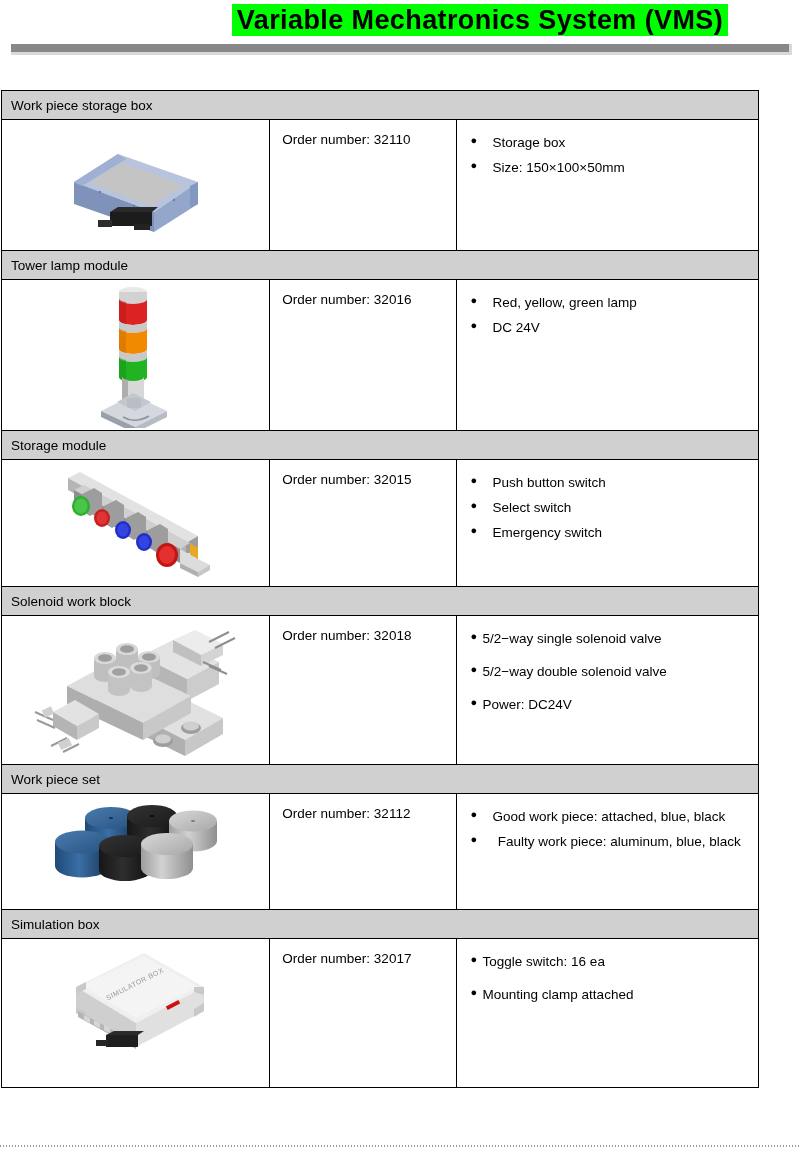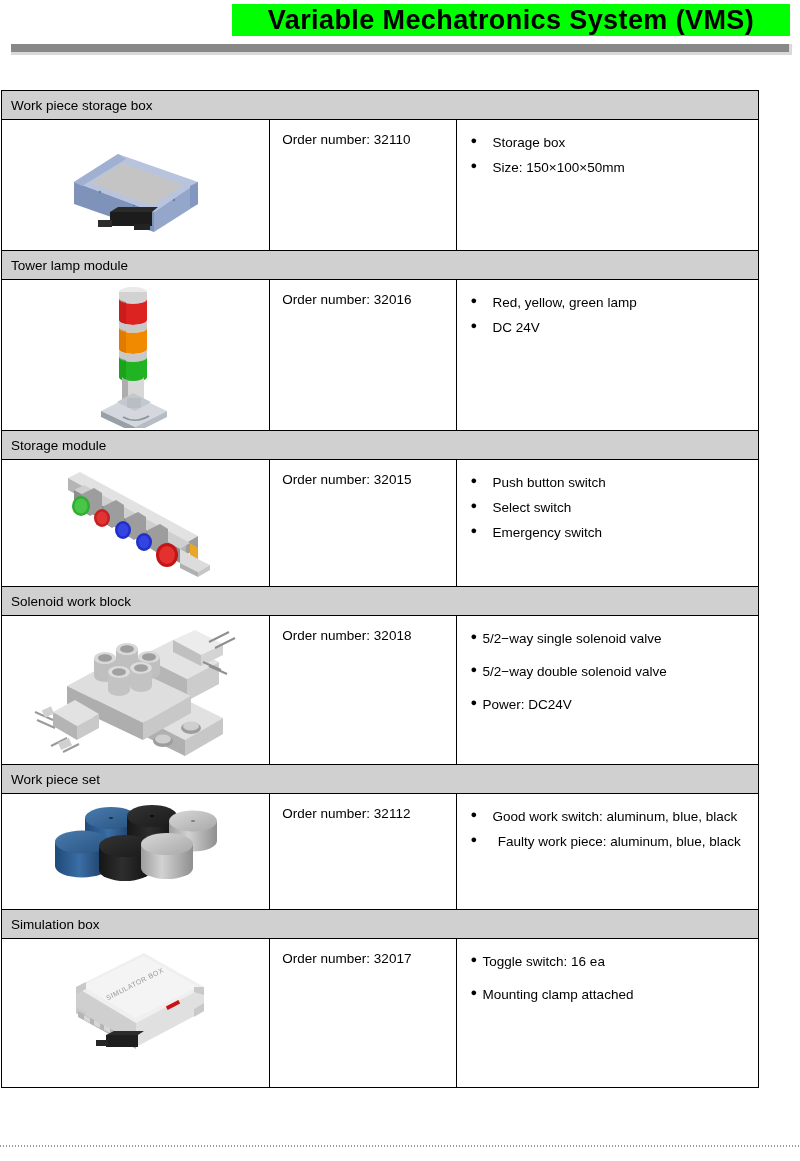--- a/index.html
+++ b/index.html
@@ -20,21 +20,21 @@
   .page-header {
     position: absolute;
     top: 0; left: 0;
     width: 800px;
     height: 62px;
   }
   .title-banner {
     position: absolute;
     top: 4px;
     left: 232px;
-    width: 558px;
+    width: 496px;
     height: 32px;
     background: #00ff00;
     display: flex;
     align-items: center;
     justify-content: center;
   }
   .title-text {
     font-family: "Liberation Sans", sans-serif;
     font-weight: bold;
     font-size: 27px;
@@ -423,21 +423,21 @@
         </g>
         <g>
           <path d="M100 50 L100 74 A26 11 0 0 0 152 74 L152 50 Z" fill="url(#gAl)"></path>
           <ellipse cx="126" cy="50" rx="26" ry="11" fill="url(#gAlTop)"></ellipse>
         </g>
       </svg>
     </td>
     <td class="cell-order">Order number: 32112</td>
     <td class="cell-desc">
       <ul class="desc">
-        <li>Good work switch: aluminum, blue, black</li>
+        <li>Good work piece: attached, blue, black</li>
         <li class="justify">Faulty work piece:  aluminum, blue, black</li>
       </ul>
     </td>
   </tr>
 
   <tr>
     <td class="section-head" colspan="3">Simulation box</td>
   </tr>
   <tr>
     <td class="cell-img" style="height:148px">

